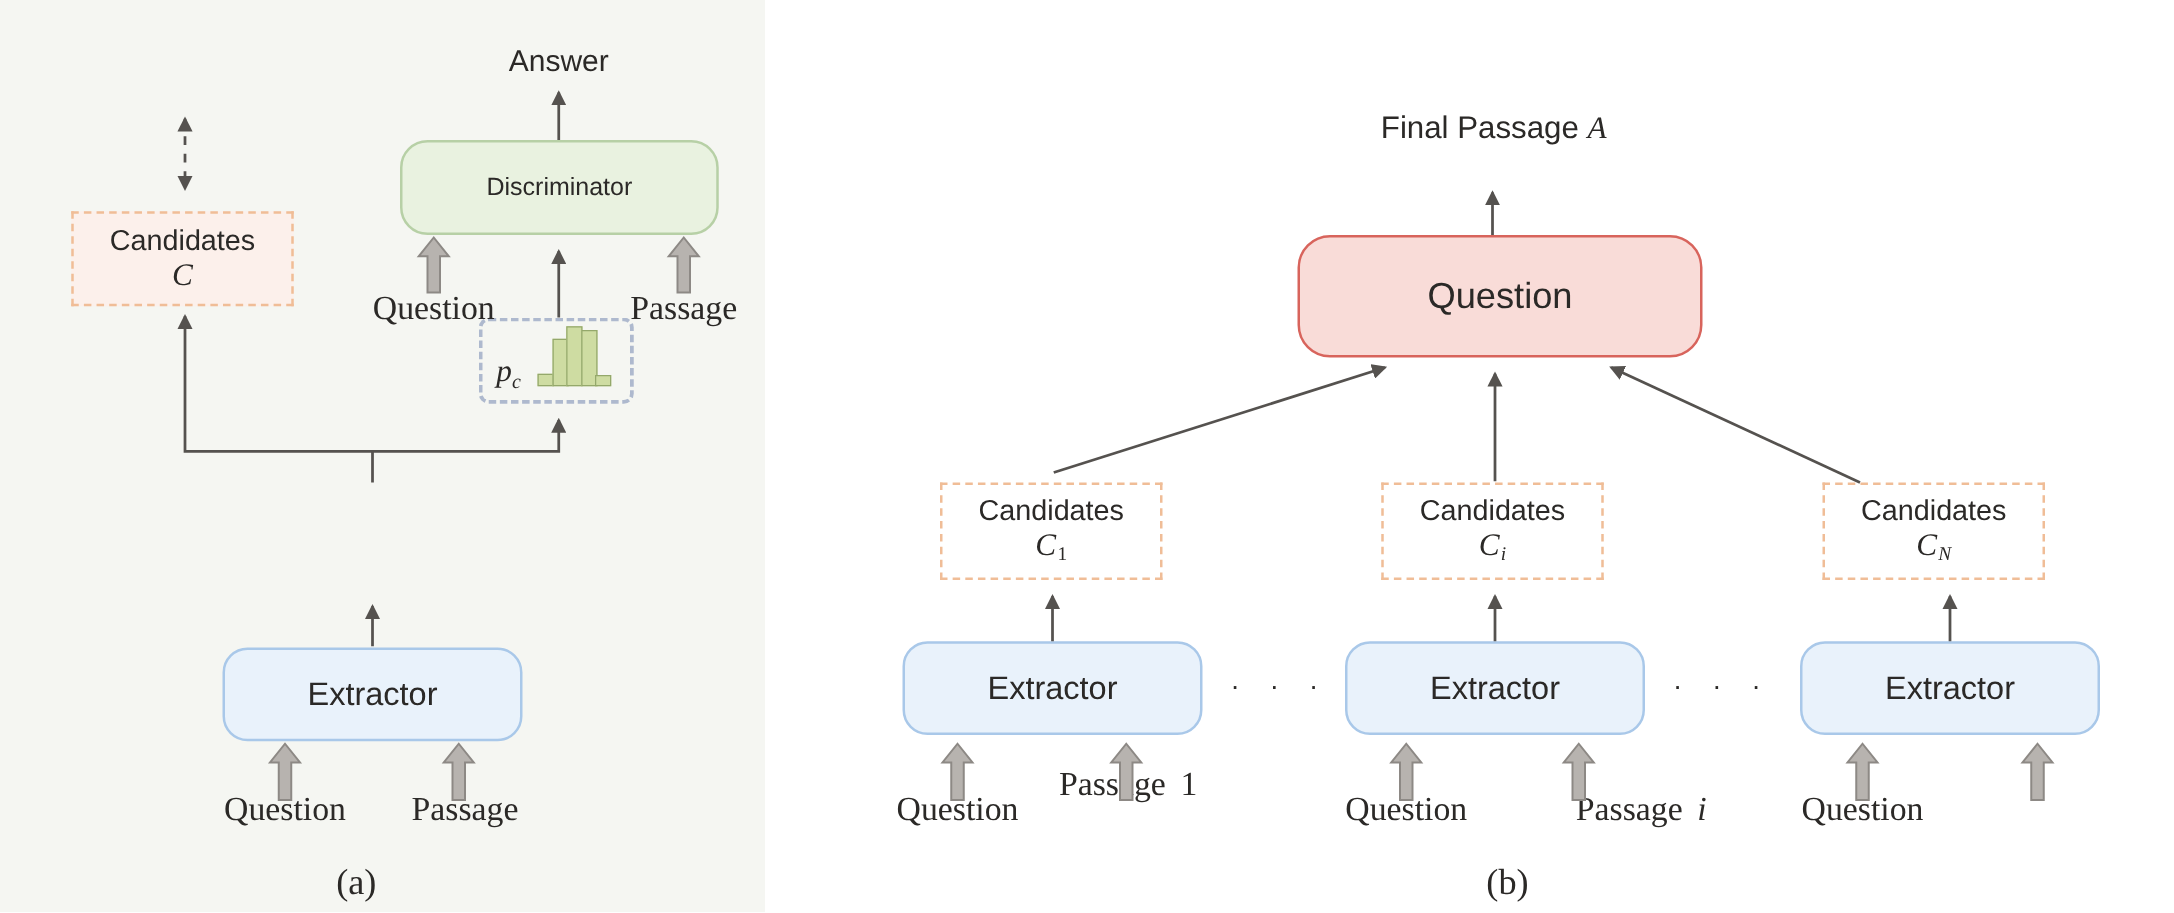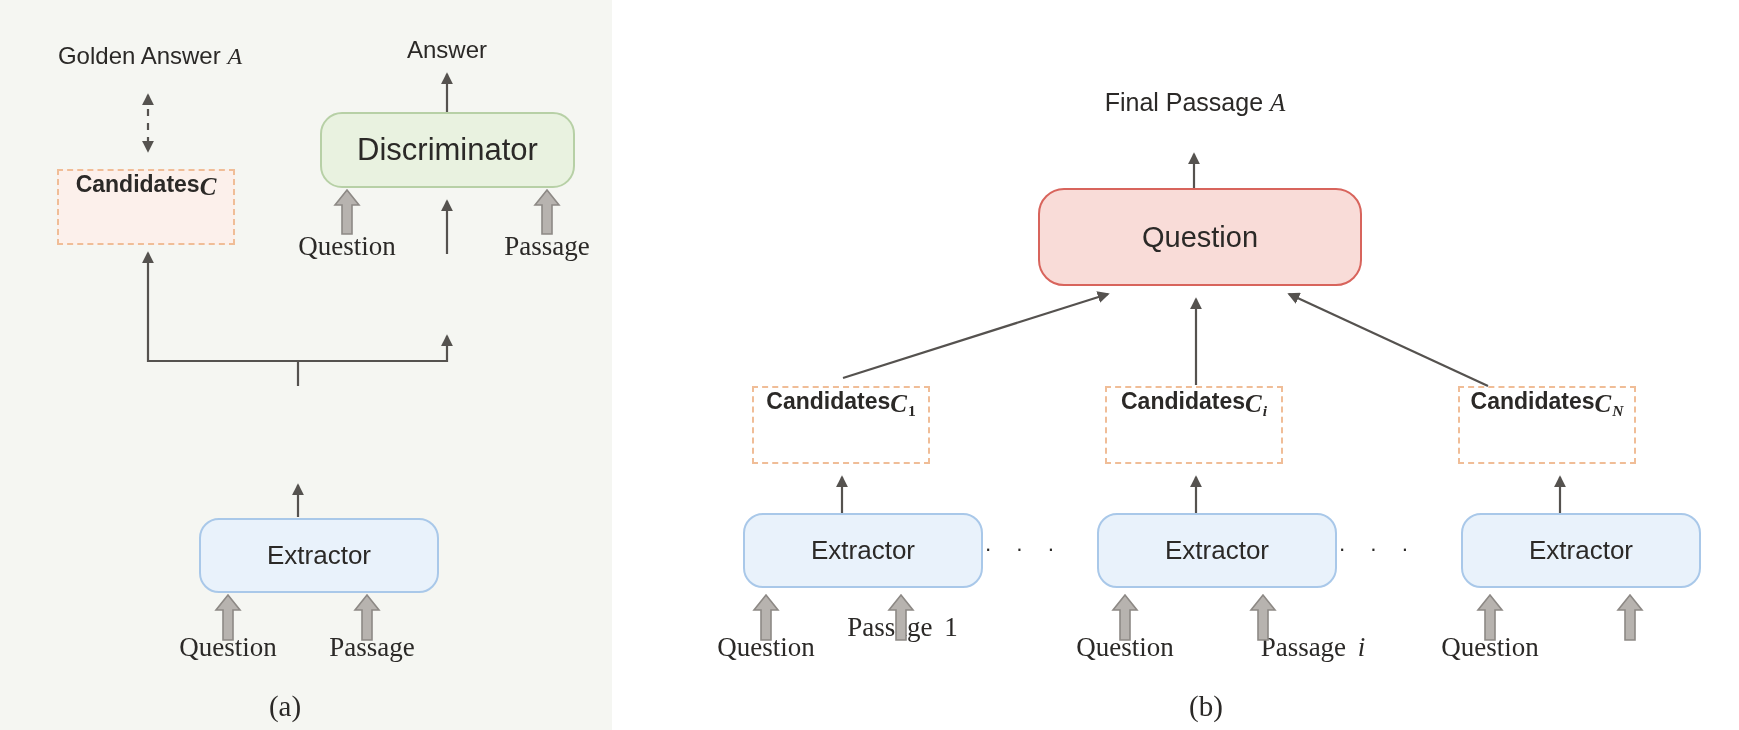--- a/index.html
+++ b/index.html
@@ -17,24 +17,24 @@
   .center{text-align:center;}
   .mvar{font-family:"Liberation Serif",serif;font-style:italic;}
   .msub{font-family:"Liberation Serif",serif;font-size:0.62em;position:relative;top:0.28em;margin-left:1px;}
   .panel-bg{left:0;top:0;width:612px;height:730px;background:var(--panelBg);}
   svg.overlay{position:absolute;left:0;top:0;width:1739px;height:730px;z-index:5;pointer-events:none;}
   svg .thin{stroke:var(--line);stroke-width:2.2;fill:none;}
   svg .blockarrow{fill:var(--grayFill);stroke:var(--grayStroke);stroke-width:1.6;}
   #ah path{fill:var(--line);}
   .node{position:absolute;display:flex;align-items:center;justify-content:center;box-sizing:border-box;z-index:2;}
   .rounded{border-radius:22px;}
-  .disc{background:var(--discFill);border:2px solid var(--discBorder);font-size:31px;}
-  .extr{background:var(--extrFill);border:2px solid var(--extrBorder);border-radius:20px;font-size:26px;margin-left:21px;}
+  .disc{background:var(--discFill);border:2px solid var(--discBorder);font-size:20px;}
+  .extr{background:var(--extrFill);border:2px solid var(--extrBorder);border-radius:20px;font-size:26px;}
   .sel{background:var(--selFill);border:2.5px solid var(--selBorder);border-radius:26px;font-size:29px;}
-  .cand{border:2px dashed var(--candBorder);display:flex;flex-direction:row;align-items:flex-start;justify-content:center;box-sizing:border-box;z-index:2;position:absolute;font-weight:bold;}
+  .cand{border:2px dashed var(--candBorder);display:flex;flex-direction:column;align-items:center;justify-content:center;box-sizing:border-box;z-index:2;position:absolute;}
   .cand-a{background:var(--candAFill);}
   .cand .l1{font-size:23px;line-height:26px;}
   .cand .l2{font-size:25px;line-height:30px;}
   .dashbox{position:absolute;border:3px dashed var(--dashBox);border-radius:8px;box-sizing:border-box;z-index:2;}
   .bars{position:absolute;display:flex;align-items:flex-end;}
   .bars .bar{box-sizing:border-box;border:1.5px solid;margin-right:-1.5px;}
   .plabel{position:absolute;font-family:"Liberation Serif",serif;font-style:italic;font-size:25px;line-height:25px;}
   .psub{font-size:16px;position:relative;top:5px;}
   .biglabel{font-size:24px;line-height:28px;z-index:3;}
   .seriflabel{font-family:"Liberation Serif",serif;font-size:27px;line-height:30px;z-index:3;}
@@ -74,39 +74,45 @@
     <line class="thin" x1="1196" y1="513" x2="1196" y2="477" marker-end="url(#ah)"></line>
     <line class="thin" x1="1560" y1="513" x2="1560" y2="477" marker-end="url(#ah)"></line>
     <path class="blockarrow" d="M761 640 L761 610 L754 610 L766 595 L778 610 L771 610 L771 640 Z"></path>
     <path class="blockarrow" d="M896 640 L896 610 L889 610 L901 595 L913 610 L906 610 L906 640 Z"></path>
     <path class="blockarrow" d="M1120 640 L1120 610 L1113 610 L1125 595 L1137 610 L1130 610 L1130 640 Z"></path>
     <path class="blockarrow" d="M1258 640 L1258 610 L1251 610 L1263 595 L1275 610 L1268 610 L1268 640 Z"></path>
     <path class="blockarrow" d="M1485 640 L1485 610 L1478 610 L1490 595 L1502 610 L1495 610 L1495 640 Z"></path>
     <path class="blockarrow" d="M1625 640 L1625 610 L1618 610 L1630 595 L1642 610 L1635 610 L1635 640 Z"></path>
   </svg>
 
-  <div class="abs center biglabel" style="left:35px;top:42px;width:230px;">
-    <span>Golden Answer</span>
-    <span class="mvar">A</span>
-  </div>
 
   <div class="cand cand-a" style="left:57px;top:169px;width:178px;height:76px;">
     <div class="l1">Candidates</div>
     <div class="l2"><span class="mvar">C</span></div>
   </div>
 
   <div class="abs center biglabel" style="left:397px;top:36px;width:100px;">Answer</div>
 
   <div class="node disc rounded" style="left:320px;top:112px;width:255px;height:76px;">
     <span>Discriminator</span>
   </div>
 
   <div class="abs center seriflabel" style="left:287px;top:231px;width:120px;">Question</div>
   <div class="abs center seriflabel" style="left:487px;top:231px;width:120px;">Passage</div>
 
+  <div class="dashbox" style="left:383px;top:254px;width:124px;height:69px;">
+    <span class="plabel" style="left:11px;bottom:7px;"><span>p</span><span class="psub">c</span></span>
+    <div class="bars" style="left:44px;bottom:11px;">
+        <div class="bar" style="height: 10px; width: 13px; background: rgb(206, 220, 162); border-color: rgb(148, 168, 107);"></div>
+        <div class="bar" style="height: 38px; width: 13px; background: rgb(206, 220, 162); border-color: rgb(148, 168, 107);"></div>
+        <div class="bar" style="height: 48px; width: 13px; background: rgb(206, 220, 162); border-color: rgb(148, 168, 107);"></div>
+        <div class="bar" style="height: 45px; width: 13px; background: rgb(206, 220, 162); border-color: rgb(148, 168, 107);"></div>
+        <div class="bar" style="height: 9px; width: 13px; background: rgb(206, 220, 162); border-color: rgb(148, 168, 107);"></div>
+      </div>
+  </div>
 
 
   <div class="node extr" style="left:178px;top:518px;width:240px;height:75px;">
     <span>Extractor</span>
   </div>
 
   <div class="abs center seriflabel" style="left:163px;top:632px;width:130px;">Question</div>
   <div class="abs center seriflabel" style="left:307px;top:632px;width:130px;">Passage</div>
 
   <div class="abs center caption" style="left:235px;top:690px;width:100px;">(a)</div>

